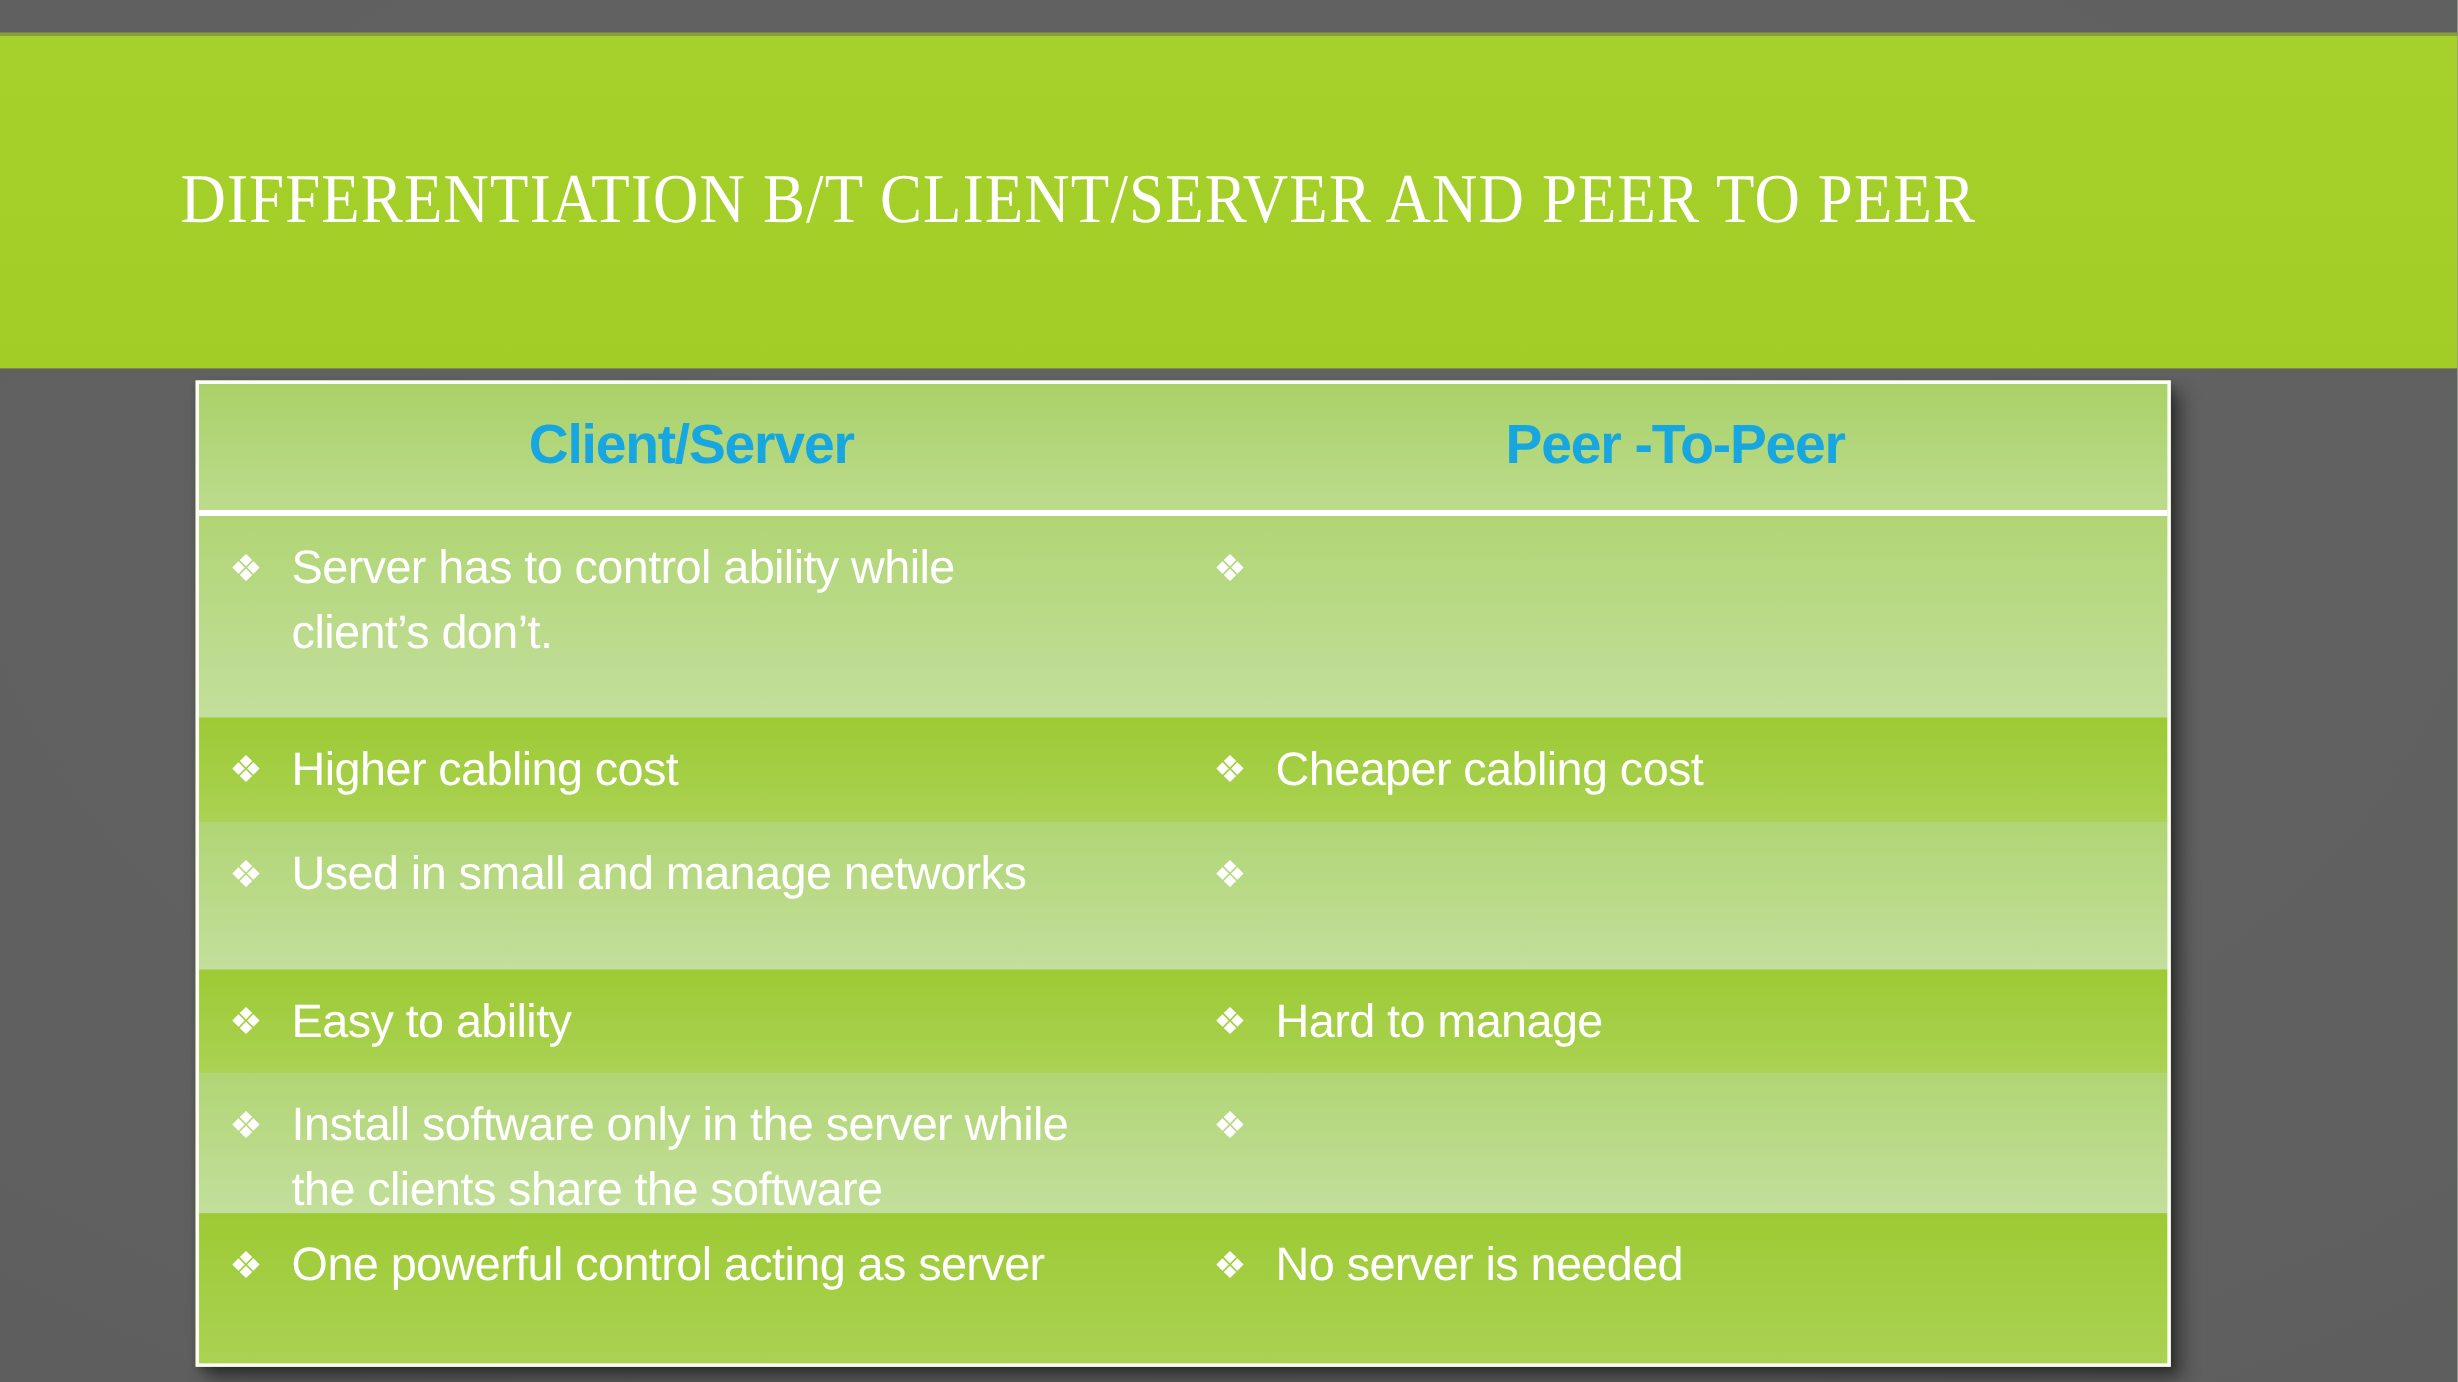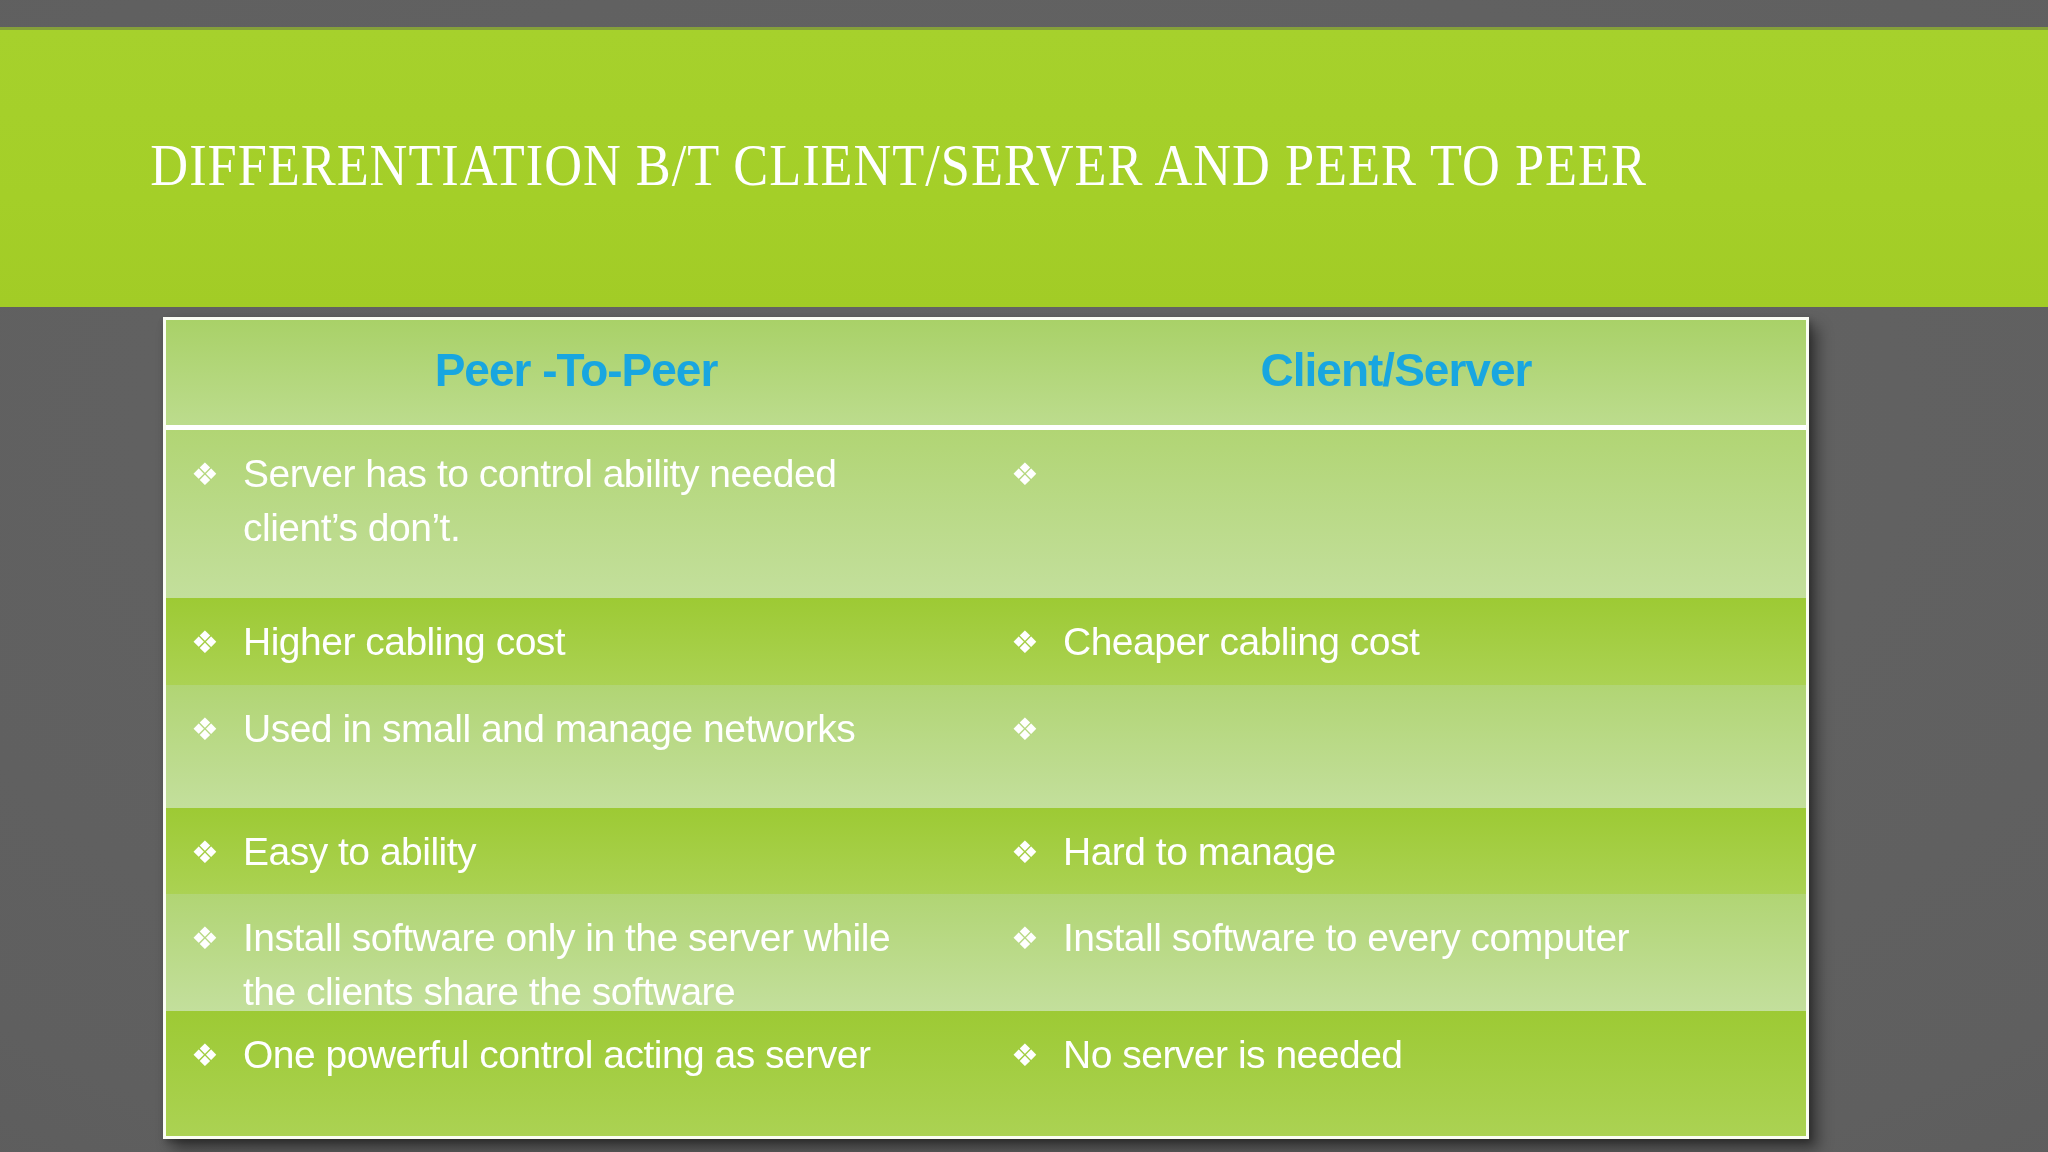--- a/index.html
+++ b/index.html
@@ -113,30 +113,30 @@
 </head>
 <body>
 
 <div class="title-band">
   <div class="slide-title">DIFFERENTIATION B/T CLIENT/SERVER AND PEER TO PEER</div>
 </div>
 
 <div class="table-wrap">
 
   <div class="thead">
+    <div class="th">Client/Server</div>
     <div class="th">Peer -To-Peer</div>
-    <div class="th">Client/Server</div>
   </div>
 
   <div class="header-sep"></div>
 
   <div class="row light row-1">
     <div class="cell">
       <span class="bullet">❖</span>
-      <span class="txt">Server has to control ability needed client’s don’t.</span>
+      <span class="txt">Server has to control ability while client’s don’t.</span>
     </div>
     <div class="cell">
       <span class="bullet">❖</span>
     </div>
   </div>
 
   <div class="row dark row-2">
     <div class="cell">
       <span class="bullet">❖</span>
       <span class="txt">Higher cabling cost</span>
@@ -168,21 +168,20 @@
     </div>
   </div>
 
   <div class="row light row-5">
     <div class="cell">
       <span class="bullet">❖</span>
       <span class="txt">Install software only in the server while the clients share the software</span>
     </div>
     <div class="cell">
       <span class="bullet">❖</span>
-      <span class="txt">Install software to every computer</span>
     </div>
   </div>
 
   <div class="row dark row-6">
     <div class="cell">
       <span class="bullet">❖</span>
       <span class="txt">One powerful control acting as server</span>
     </div>
     <div class="cell">
       <span class="bullet">❖</span>

